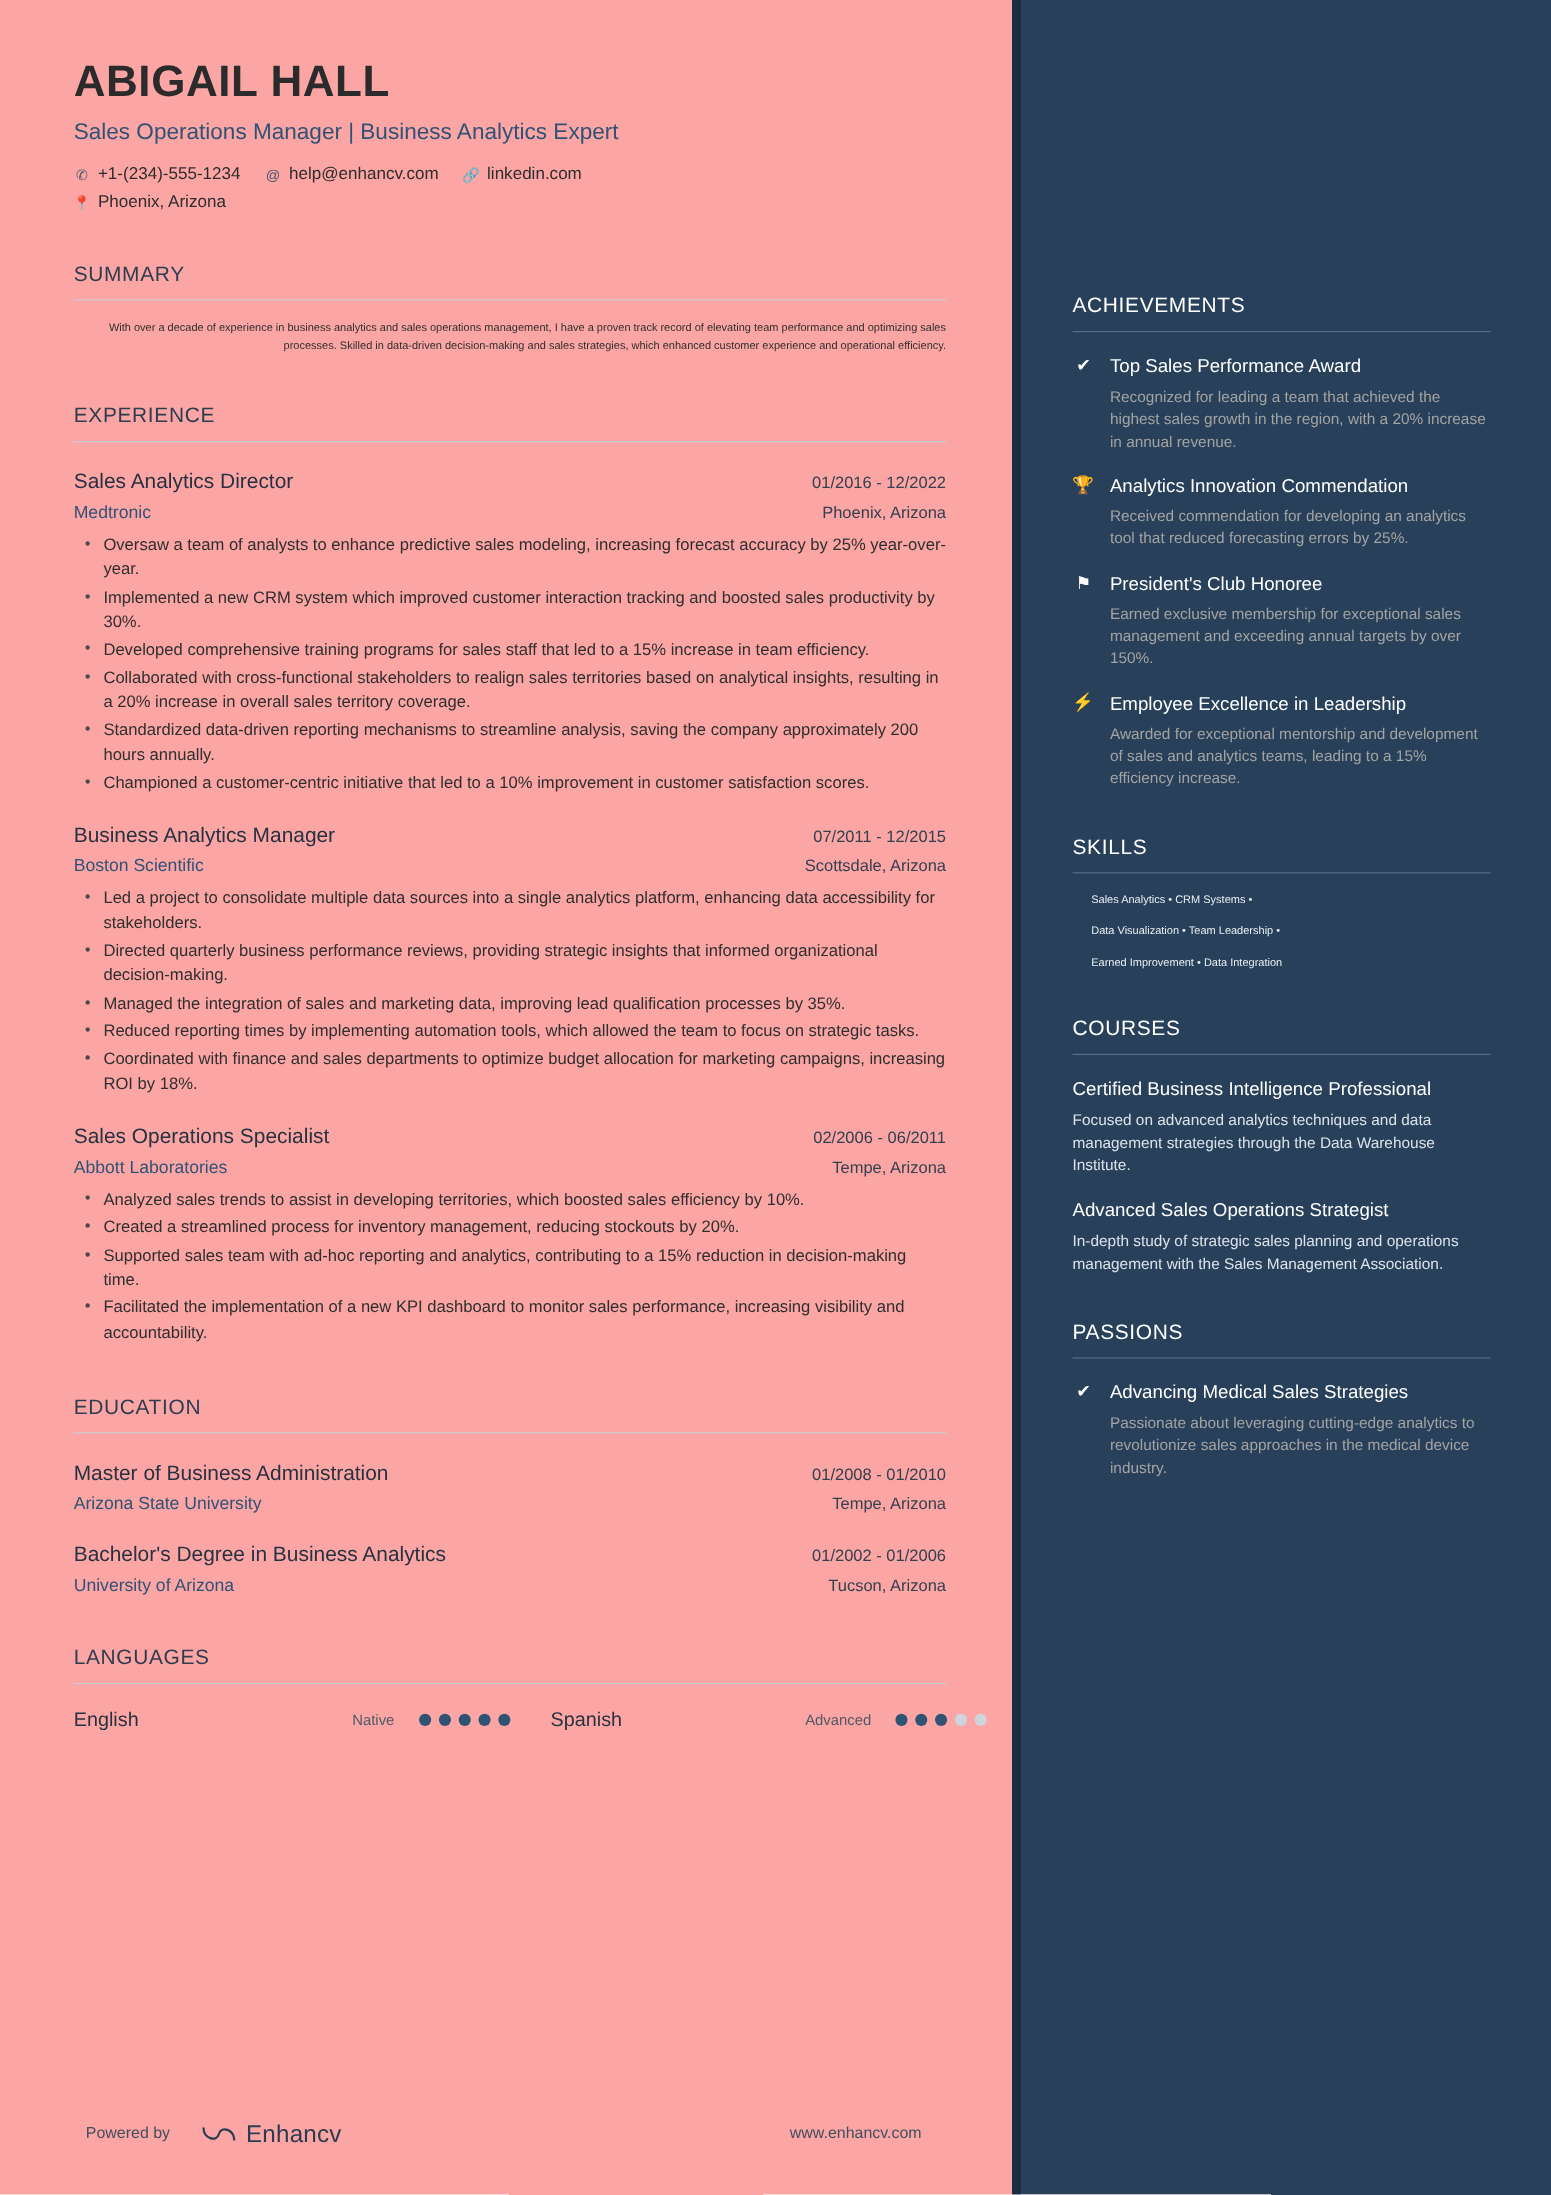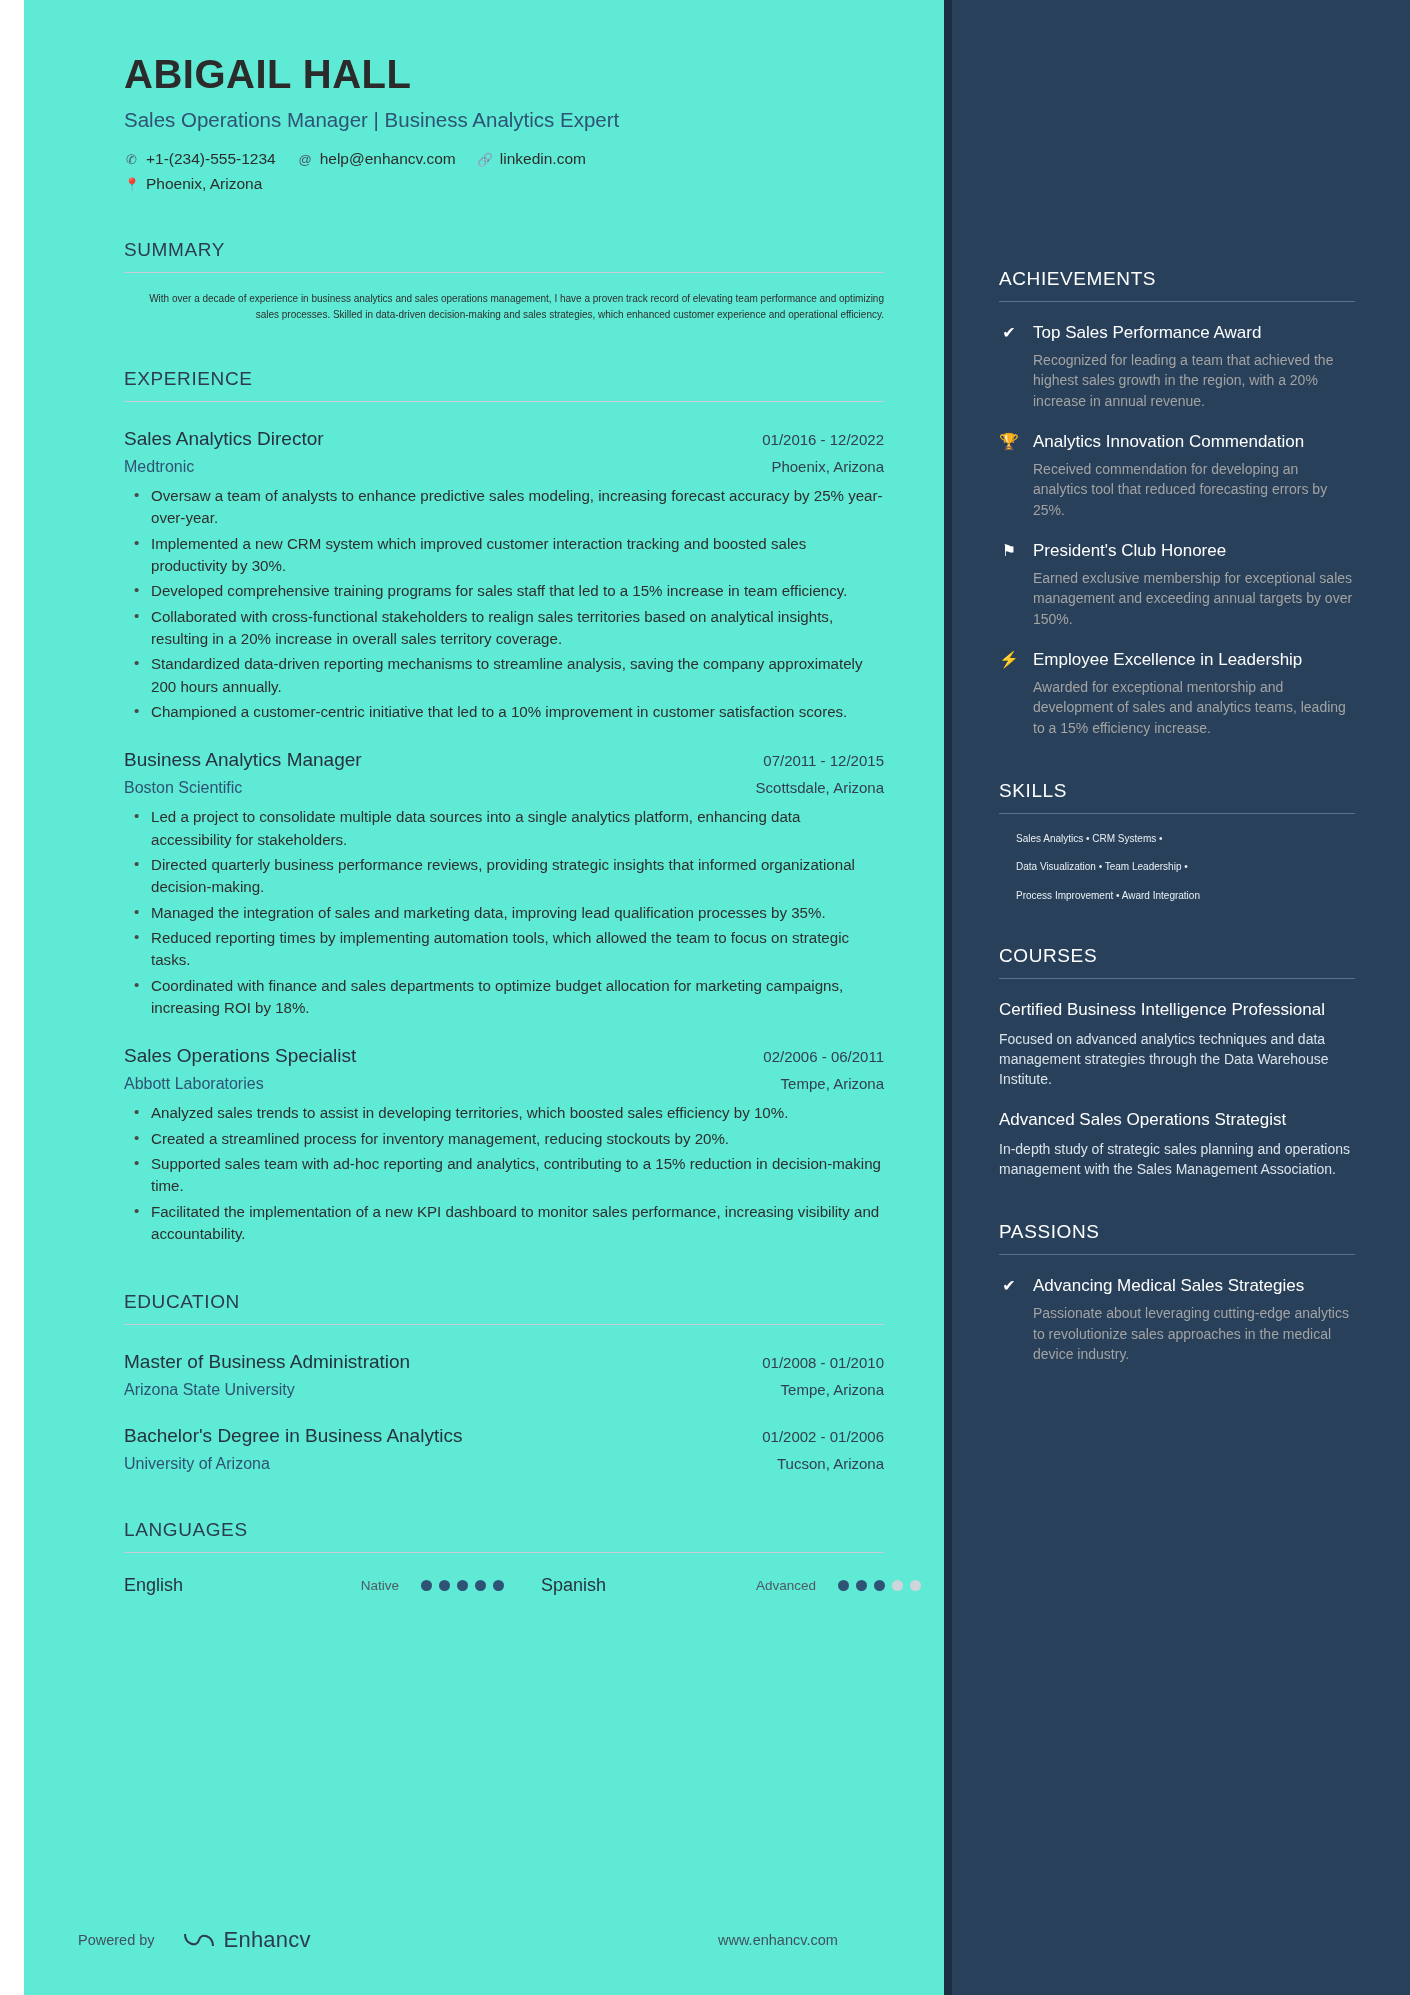--- a/index.html
+++ b/index.html
@@ -10,23 +10,22 @@
   }
   .page {
     position: relative;
     width: 1410px;
     min-height: 1995px;
     display: flex;
     background: #ffffff;
   }
   .left-col {
     width: 920px;
-    padding: 52px 60px 0 100px;
-    background: #5eead4;
-    margin-left: 24px;
+    padding: 52px 60px 0 67px;
+    background: #fca5a5;
   }
   .right-col {
     width: 490px;
     background: #28405a;
     color: #ffffff;
     padding: 268px 55px 0 55px;
     position: relative;
   }
   .right-col::before {
     content: "";
@@ -425,21 +424,21 @@
           <div class="ach-desc">Awarded for exceptional mentorship and development of sales and analytics teams, leading to a 15% efficiency increase.</div>
         </div>
       </div>
     </div>
 
     <div class="r-section">
       <div class="r-sec-title">SKILLS</div>
       <div class="skills-list">
         <div class="skills-line">Sales Analytics • CRM Systems •</div>
         <div class="skills-line">Data Visualization • Team Leadership •</div>
-        <div class="skills-line">Process Improvement • Award Integration</div>
+        <div class="skills-line">Earned Improvement • Data Integration</div>
       </div>
     </div>
 
     <div class="r-section">
       <div class="r-sec-title">COURSES</div>
       <div class="course">
         <div class="course-title">Certified Business Intelligence Professional</div>
         <div class="course-desc">Focused on advanced analytics techniques and data management strategies through the Data Warehouse Institute.</div>
       </div>
       <div class="course">

